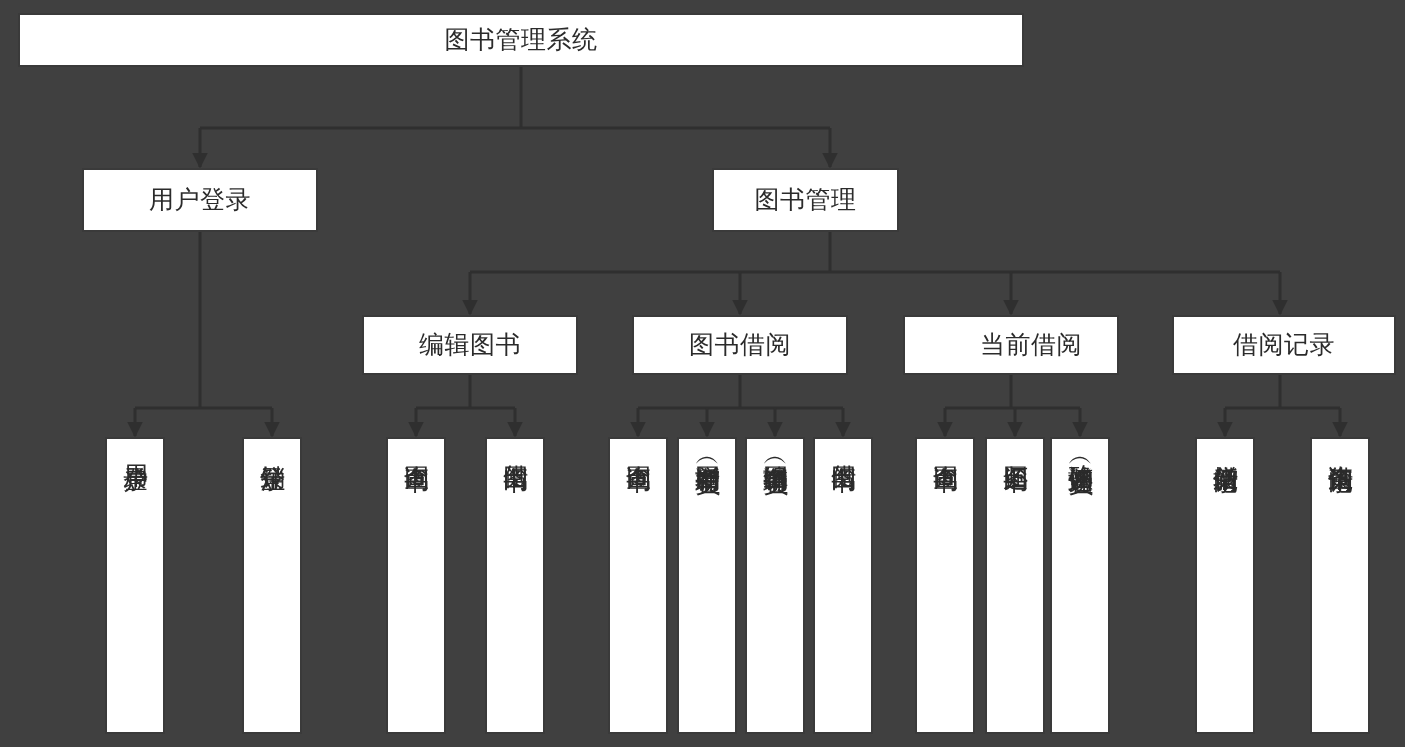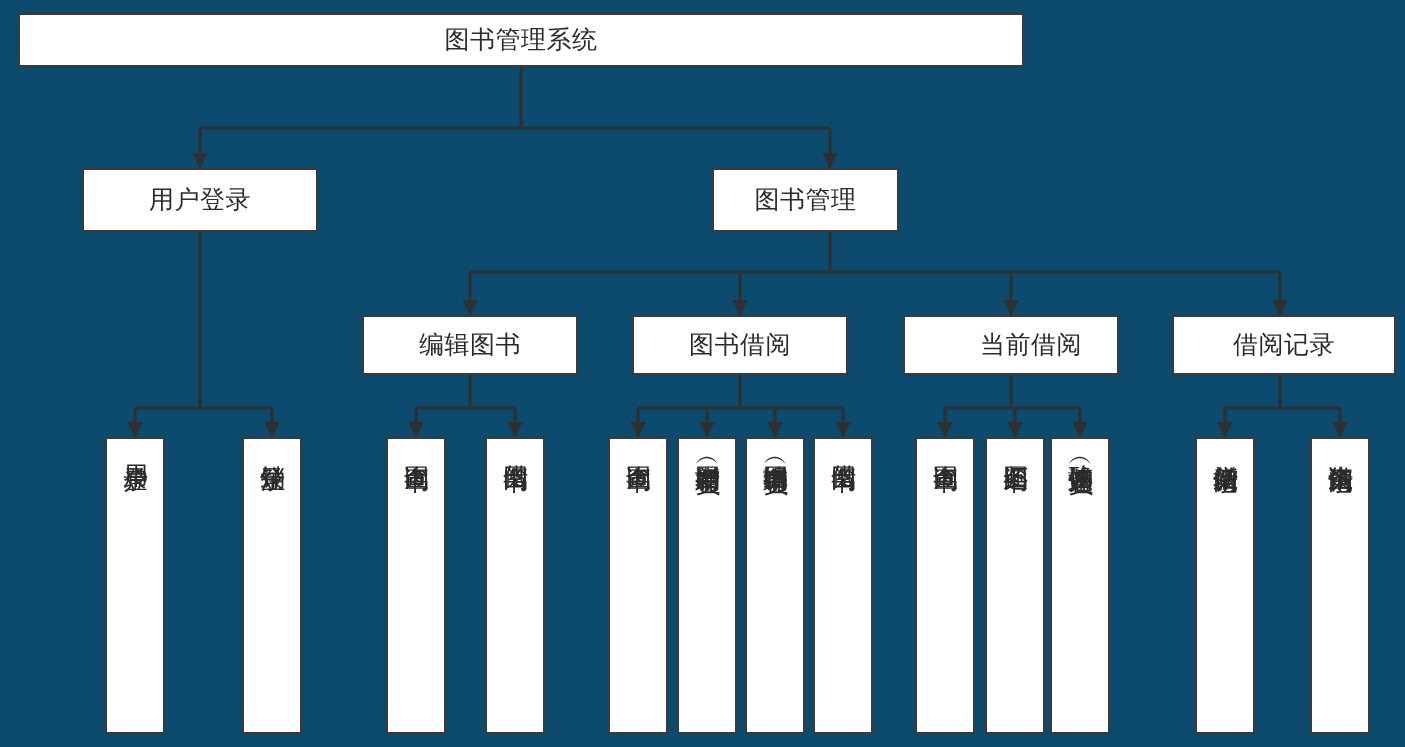--- a/index.html
+++ b/index.html
@@ -7,21 +7,21 @@
     padding: 0;
     background: #ffffff;
   }
   body {
     font-family: "DejaVu Sans", "Liberation Sans", sans-serif;
   }
   #stage {
     position: relative;
     width: 1405px;
     height: 747px;
-    background: #0c4a6e;
+    background: #404040;
     overflow: hidden;
   }
   svg.edges {
     position: absolute;
     left: 0;
     top: 0;
     width: 1405px;
     height: 747px;
     pointer-events: none;
   }

